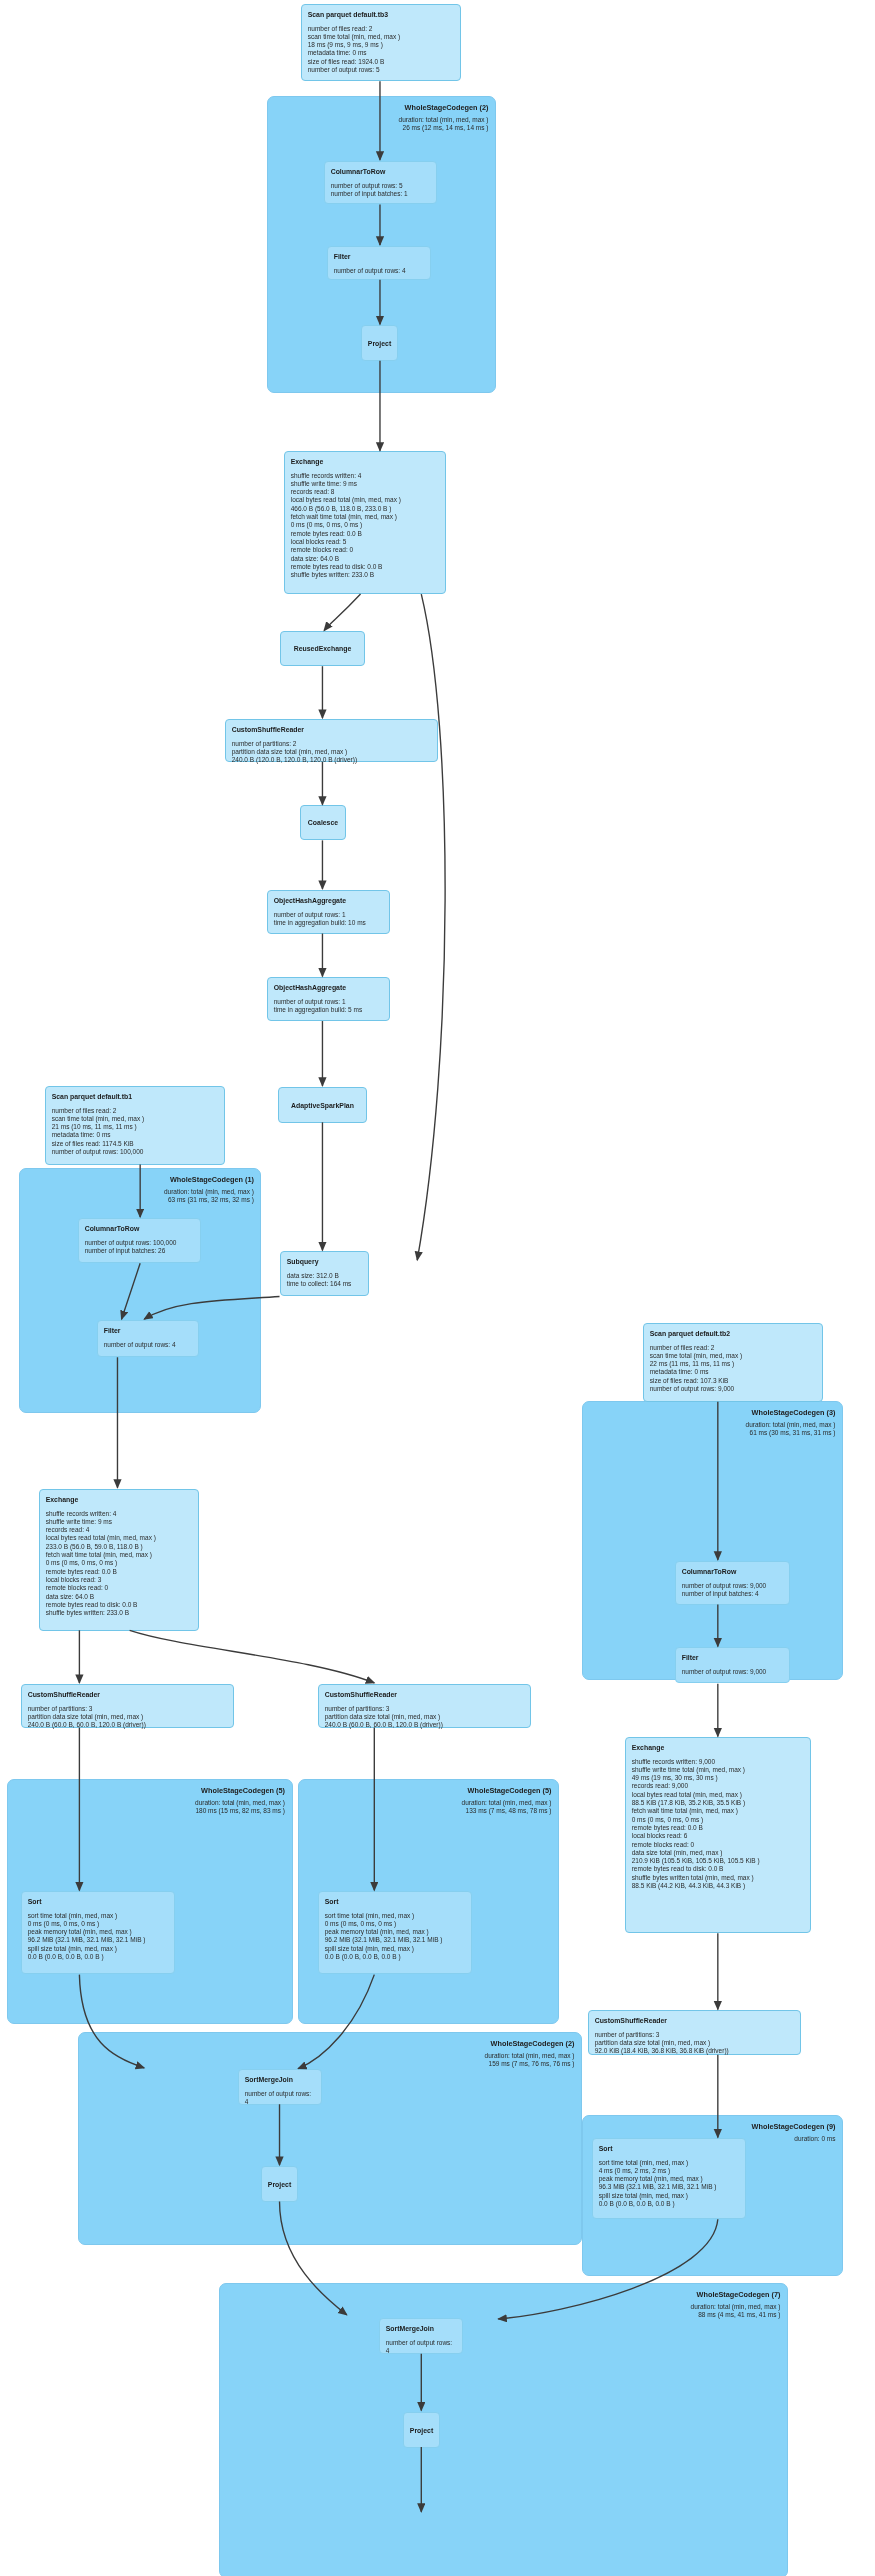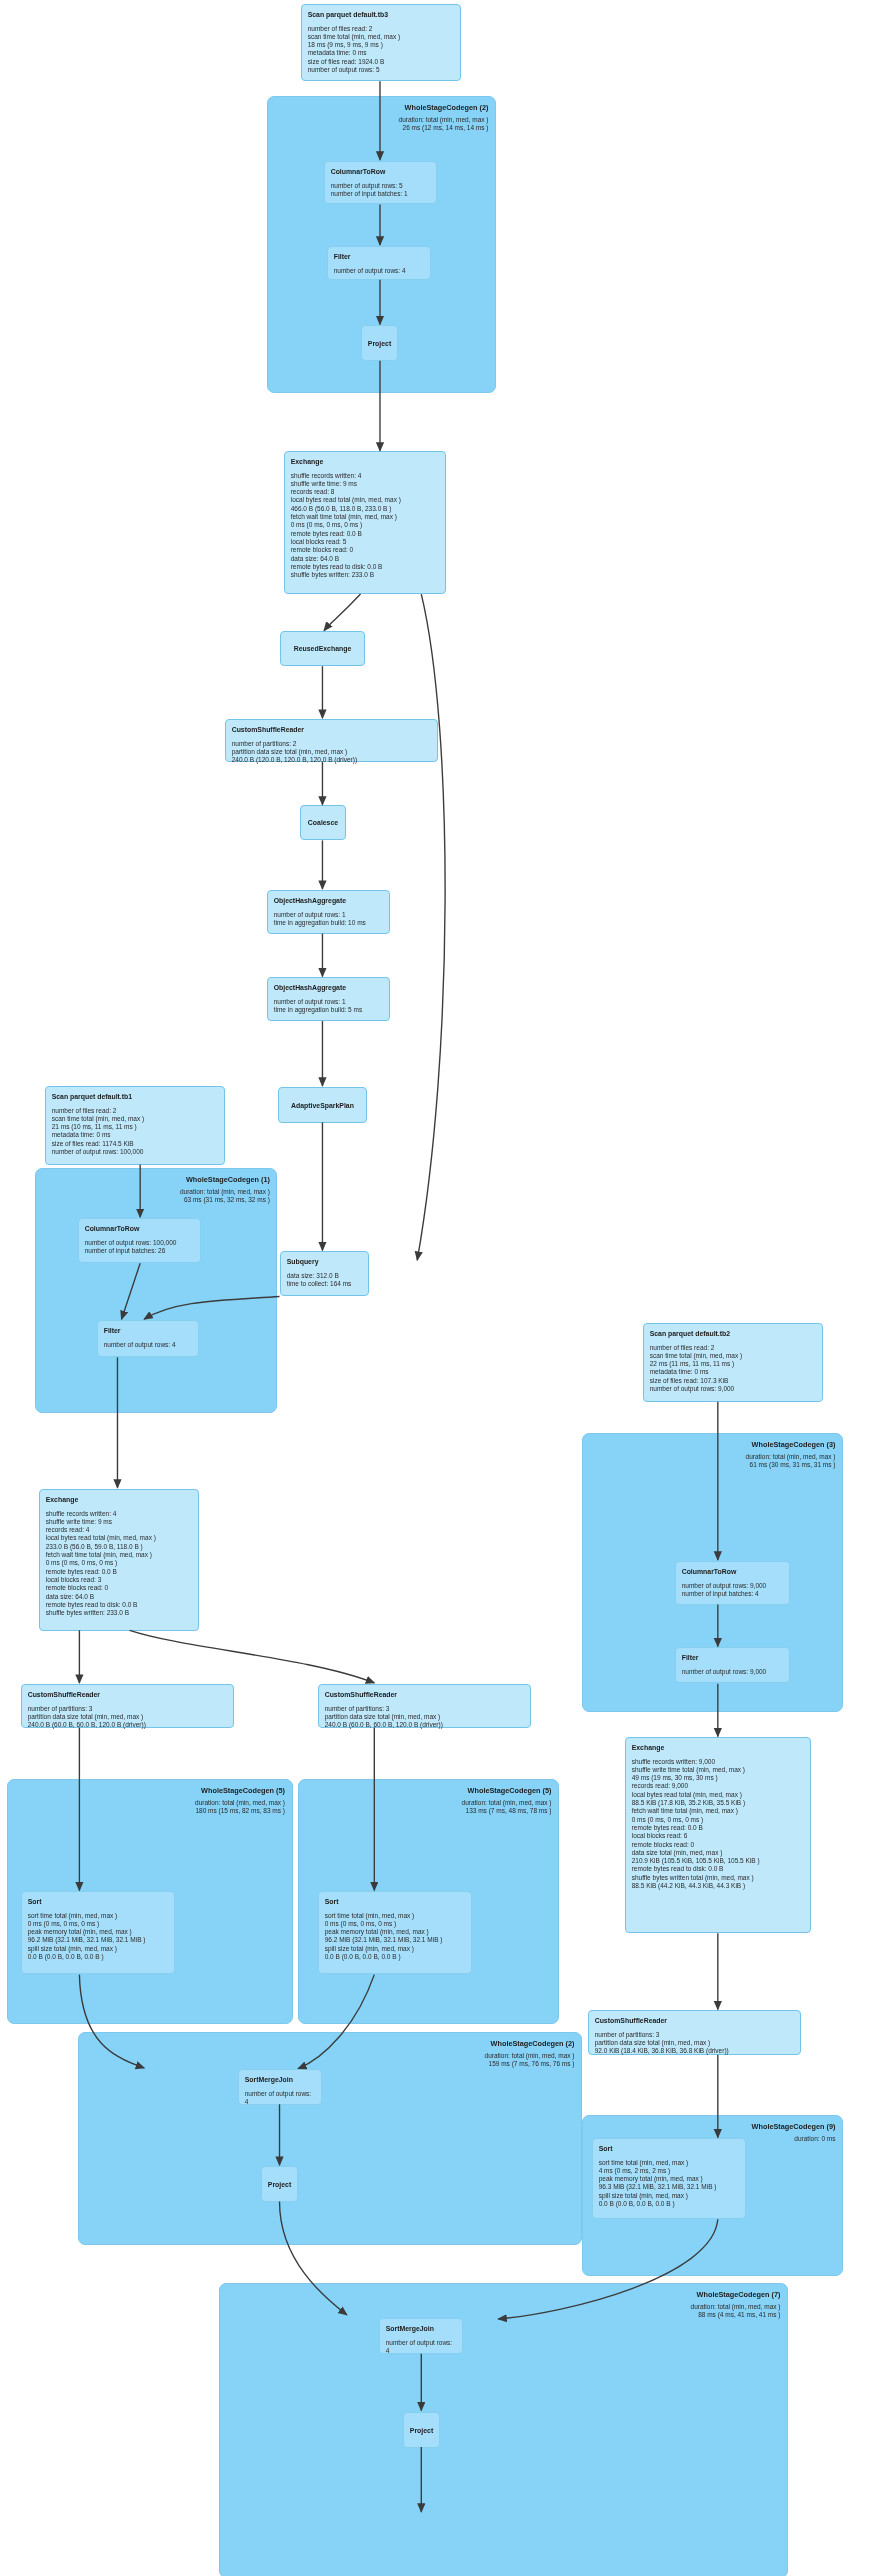--- a/index.html
+++ b/index.html
@@ -173,27 +173,27 @@
       <path d="M520,3020 L520,3100" marker-end=""></path>
     </g>
   </svg>
 
   <div class="cluster" style="left:267px; top:96px; width:227px; height:295px;">
     <div class="cluster-label">WholeStageCodegen (2)</div>
     <div class="cluster-metrics">duration: total (min, med, max )
 26 ms (12 ms, 14 ms, 14 ms )</div>
   </div>
 
-  <div class="cluster" style="left:19.4px; top:1168px; width:240px; height:243px;margin-left:16px;">
+  <div class="cluster" style="left:19.4px; top:1168px; width:240px; height:243px;">
     <div class="cluster-label">WholeStageCodegen (1)</div>
     <div class="cluster-metrics">duration: total (min, med, max )
 63 ms (31 ms, 32 ms, 32 ms )</div>
   </div>
 
-  <div class="cluster" style="left:582px; top:1433px; width:259px; height:277px;text-decoration:underline;">
+  <div class="cluster" style="left:582px; top:1401px; width:259px; height:277px;text-decoration:underline;">
     <div class="cluster-label">WholeStageCodegen (3)</div>
     <div class="cluster-metrics">duration: total (min, med, max )
 61 ms (30 ms, 31 ms, 31 ms )</div>
   </div>
 
   <div class="cluster" style="left:6.5px; top:1779px; width:284px; height:243px;">
     <div class="cluster-label">WholeStageCodegen (5)</div>
     <div class="cluster-metrics">duration: total (min, med, max )
 180 ms (15 ms, 82 ms, 83 ms )</div>
   </div>

